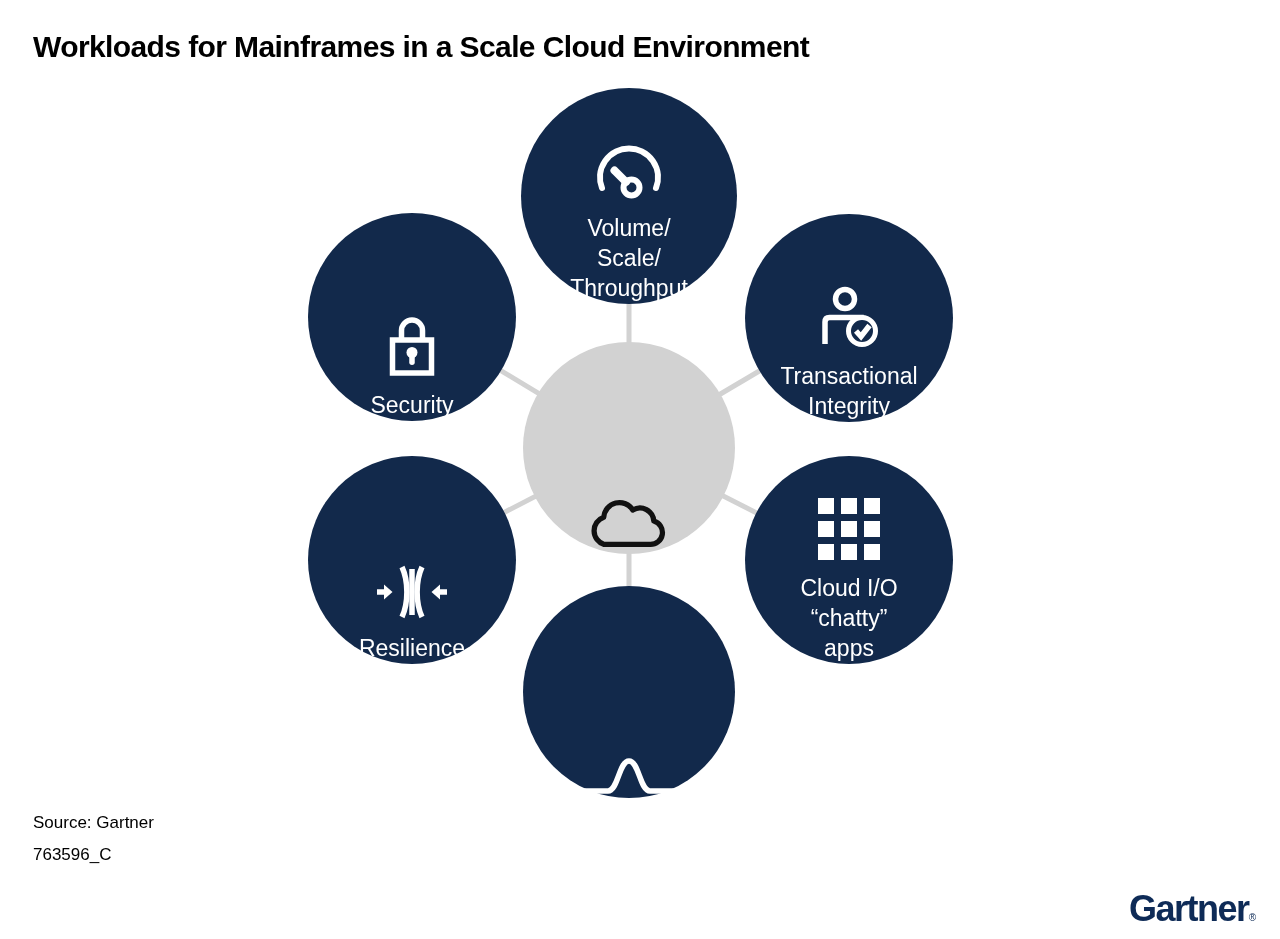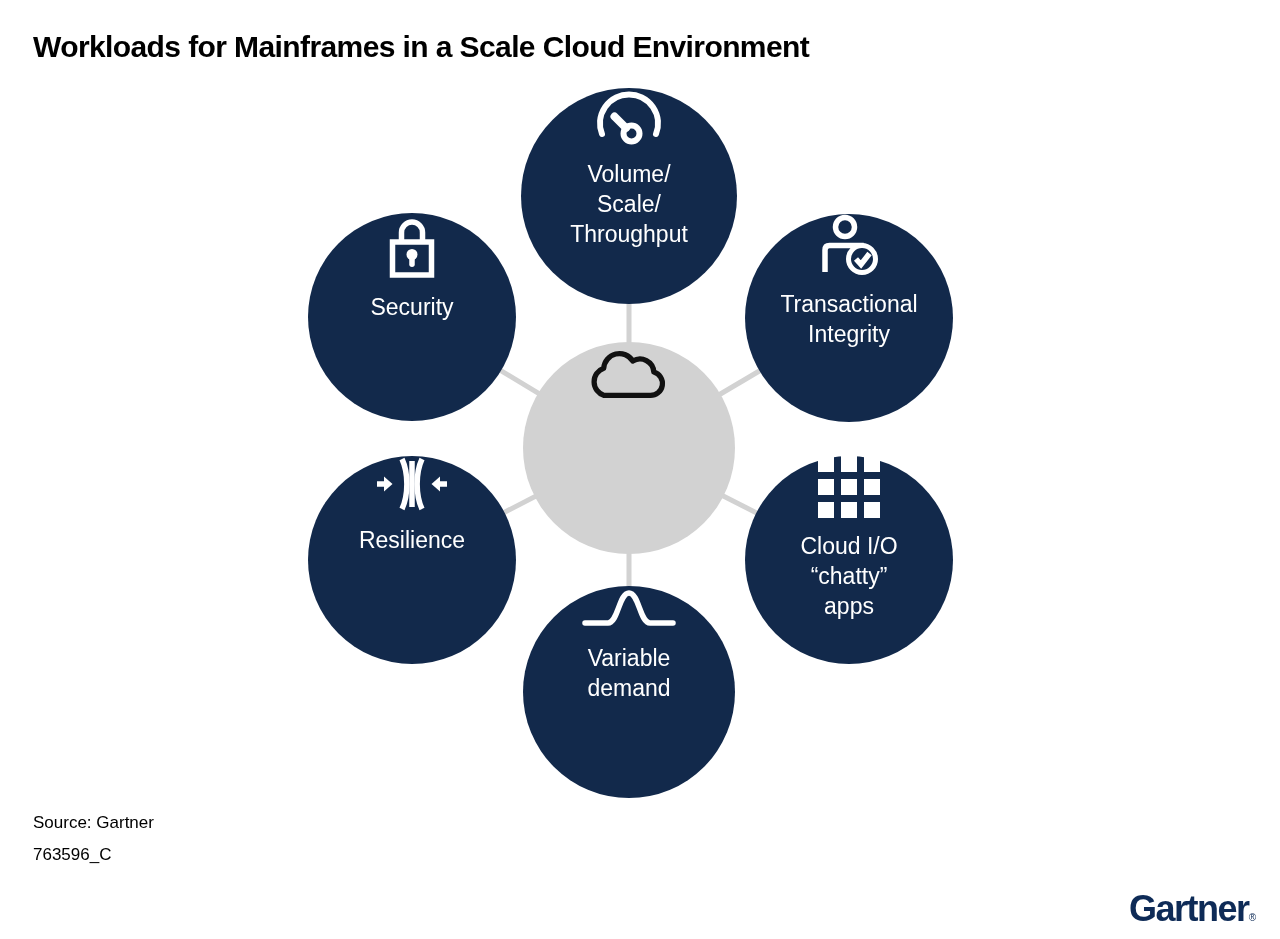--- a/index.html
+++ b/index.html
@@ -25,21 +25,21 @@
     position: absolute;
     left: 0; top: 0;
     z-index: 0;
   }
   .bubble {
     position: absolute;
     border-radius: 50%;
     display: flex;
     flex-direction: column;
     align-items: center;
-    justify-content: flex-start;
+    justify-content: flex-end;
     text-align: center;
     z-index: 1;
     box-sizing: border-box;
   }
   .node { background: #12294B; color: #ffffff; }
   .hub  { background: #D2D2D2; color: #111111; }
   .node-label {
     white-space: pre-line;
     font-size: 23px;
     font-weight: 400;
@@ -143,22 +143,20 @@
     </svg>
     <div class="node-label">Cloud I/O
 “chatty”
 apps</div>
   </div>
 
   <div class="bubble node" style="left:523px; top:586px; width:212px; height:212px;">
     <svg class="icon" width="96" height="44" viewBox="0 0 96 44">
       <path d="M 4 37 H 27 C 37 37 38 7 48 7 C 58 7 59 37 69 37 H 92" fill="none" stroke="#ffffff" stroke-width="5.5" stroke-linecap="round"></path>
     </svg>
-    <div class="node-label">Variable
-demand</div>
   </div>
 
   <div class="bubble node" style="left:308px; top:456px; width:208px; height:208px;">
     <svg class="icon" width="78" height="56" viewBox="0 0 78 56">
       <line x1="39" y1="5" x2="39" y2="51" stroke="#ffffff" stroke-width="5.5"></line>
       <path d="M 29 3 C 35.5 17 35.5 39 29 53" fill="none" stroke="#ffffff" stroke-width="5.5"></path>
       <path d="M 49 3 C 42.5 17 42.5 39 49 53" fill="none" stroke="#ffffff" stroke-width="5.5"></path>
       <line x1="4" y1="28" x2="12" y2="28" stroke="#ffffff" stroke-width="5.5"></line>
       <path d="M 11 20.5 L 19.5 28 L 11 35.5 Z" fill="#ffffff"></path>
       <line x1="74" y1="28" x2="66" y2="28" stroke="#ffffff" stroke-width="5.5"></line>

